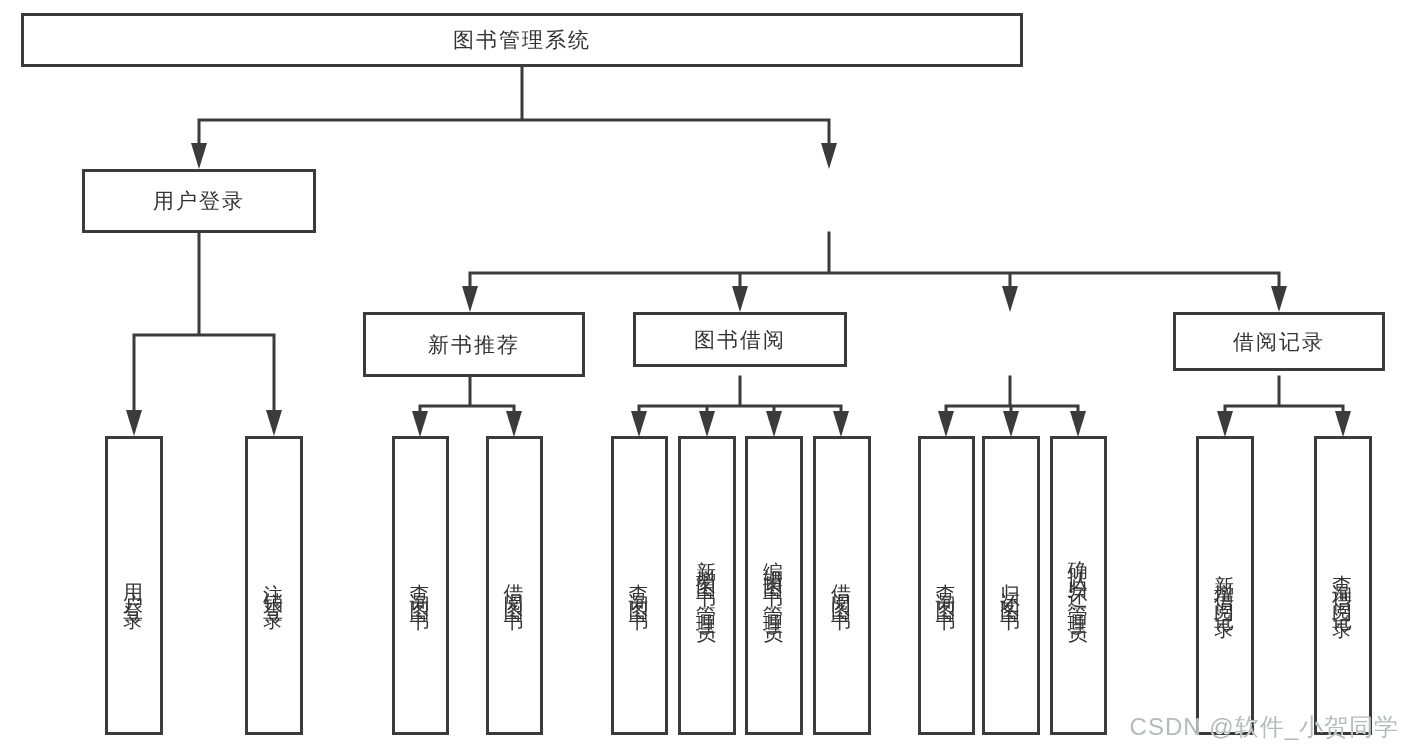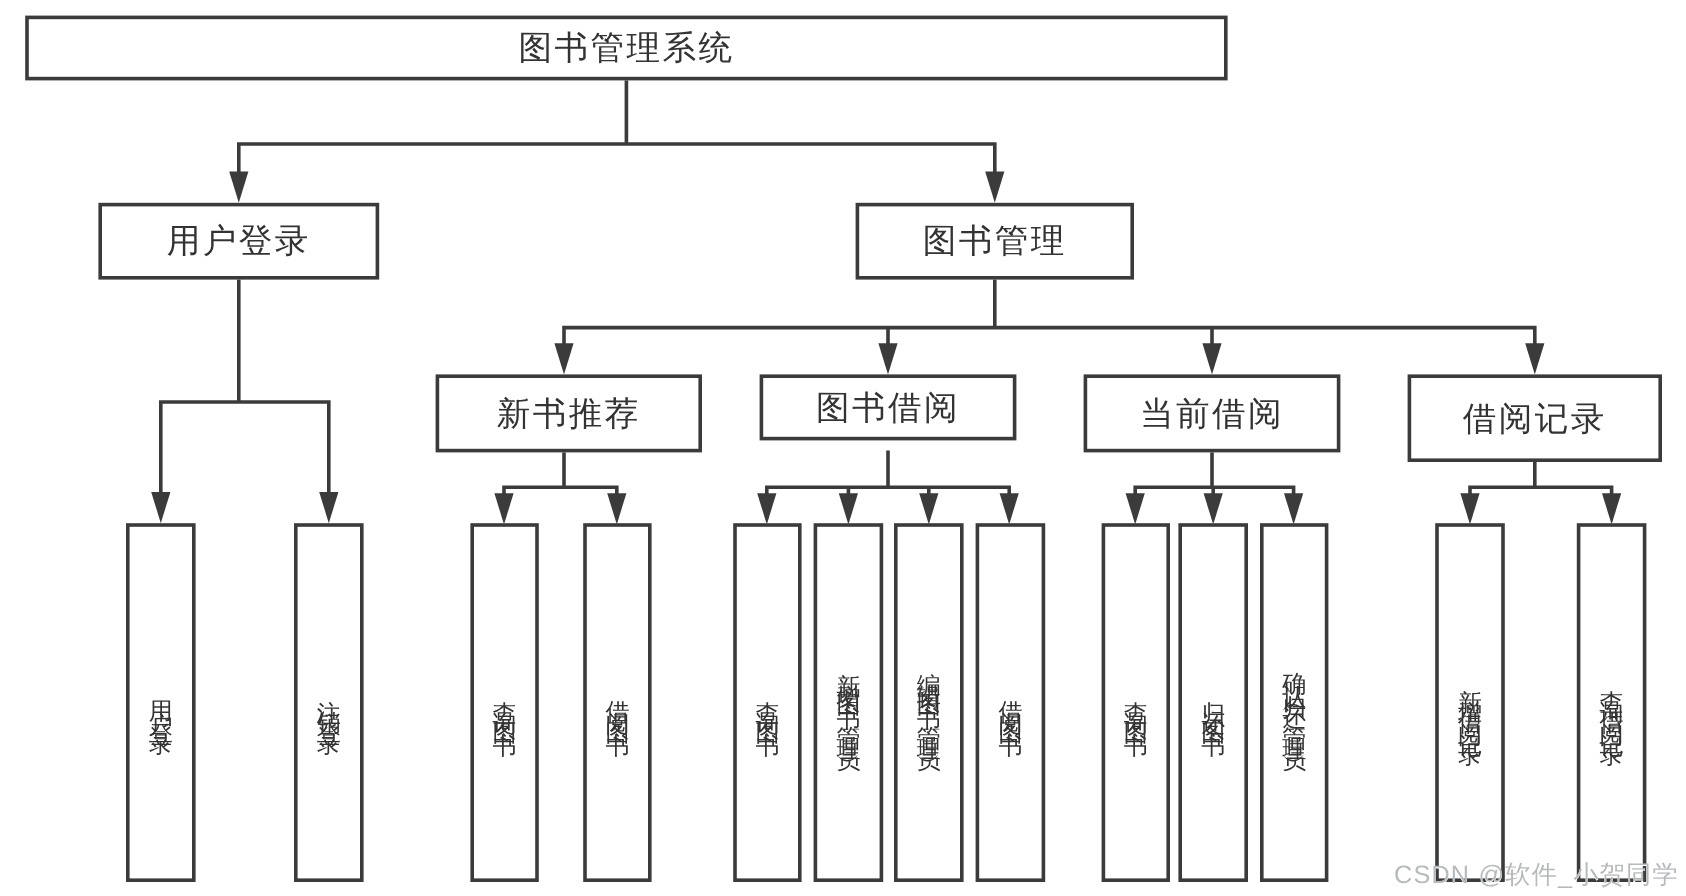--- a/index.html
+++ b/index.html
@@ -12,30 +12,30 @@
     font-family:"Liberation Sans",sans-serif;
   }
   #connectors{position:absolute;left:0;top:0;width:1405px;height:747px;}
   #connectors path{stroke:var(--line);stroke-width:3;fill:none;stroke-linecap:square;}
   #connectors polygon{fill:var(--line);stroke:none;}
   .node{
     position:absolute;box-sizing:border-box;border:3px solid var(--line);
     background:var(--box-fill);display:flex;align-items:center;justify-content:center;
   }
   .node span{
-    color:var(--text);font-size:28px;letter-spacing:2px;white-space:nowrap;
+    color:var(--text);font-size:21px;letter-spacing:2px;white-space:nowrap;
     font-family:"Liberation Sans",sans-serif;
   }
   .node.v span{
     writing-mode:vertical-rl;text-orientation:mixed;
     font-size:20px;letter-spacing:9px;
   }
   #watermark{
     position:absolute;right:6px;bottom:4px;
-    color:var(--watermark);font-size:21px;letter-spacing:1px;
+    color:var(--watermark);font-size:24px;letter-spacing:1px;
     text-shadow:0 1px 0 #ffffff;
   }
 </style>
 </head>
 <body>
 
 <div id="stage">
 
   <svg id="connectors" viewBox="0 0 1405 747" xmlns="http://www.w3.org/2000/svg">
     <g>
@@ -70,34 +70,28 @@
     </g>
   </svg>
 
   <div class="node" style="left:21px;top:13px;width:1002px;height:54px">
     <span>图书管理系统</span>
   </div>
 
   <div class="node" style="left:82px;top:169px;width:234px;height:64px">
     <span>用户登录</span>
   </div>
-  <div class="node" style="left:713px;top:169px;width:232px;height:64px">
-    <span>图书管理</span>
-  </div>
 
   <div class="node" style="left:363px;top:312px;width:222px;height:65px">
     <span>新书推荐</span>
   </div>
   <div class="node" style="left:633px;top:312px;width:214px;height:55px">
     <span>图书借阅</span>
   </div>
-  <div class="node" style="left:903px;top:312px;width:214px;height:65px">
-    <span>当前借阅</span>
-  </div>
-  <div class="node" style="left:1173px;top:312px;width:212px;height:73px">
+  <div class="node" style="left:1173px;top:312px;width:212px;height:59px">
     <span>借阅记录</span>
   </div>
 
   <div class="node v" style="left:105px;top:436px;width:58px;height:299px">
     <span>用户登录</span>
   </div>
   <div class="node v" style="left:245px;top:436px;width:58px;height:299px">
     <span>注销登录</span>
   </div>
 

